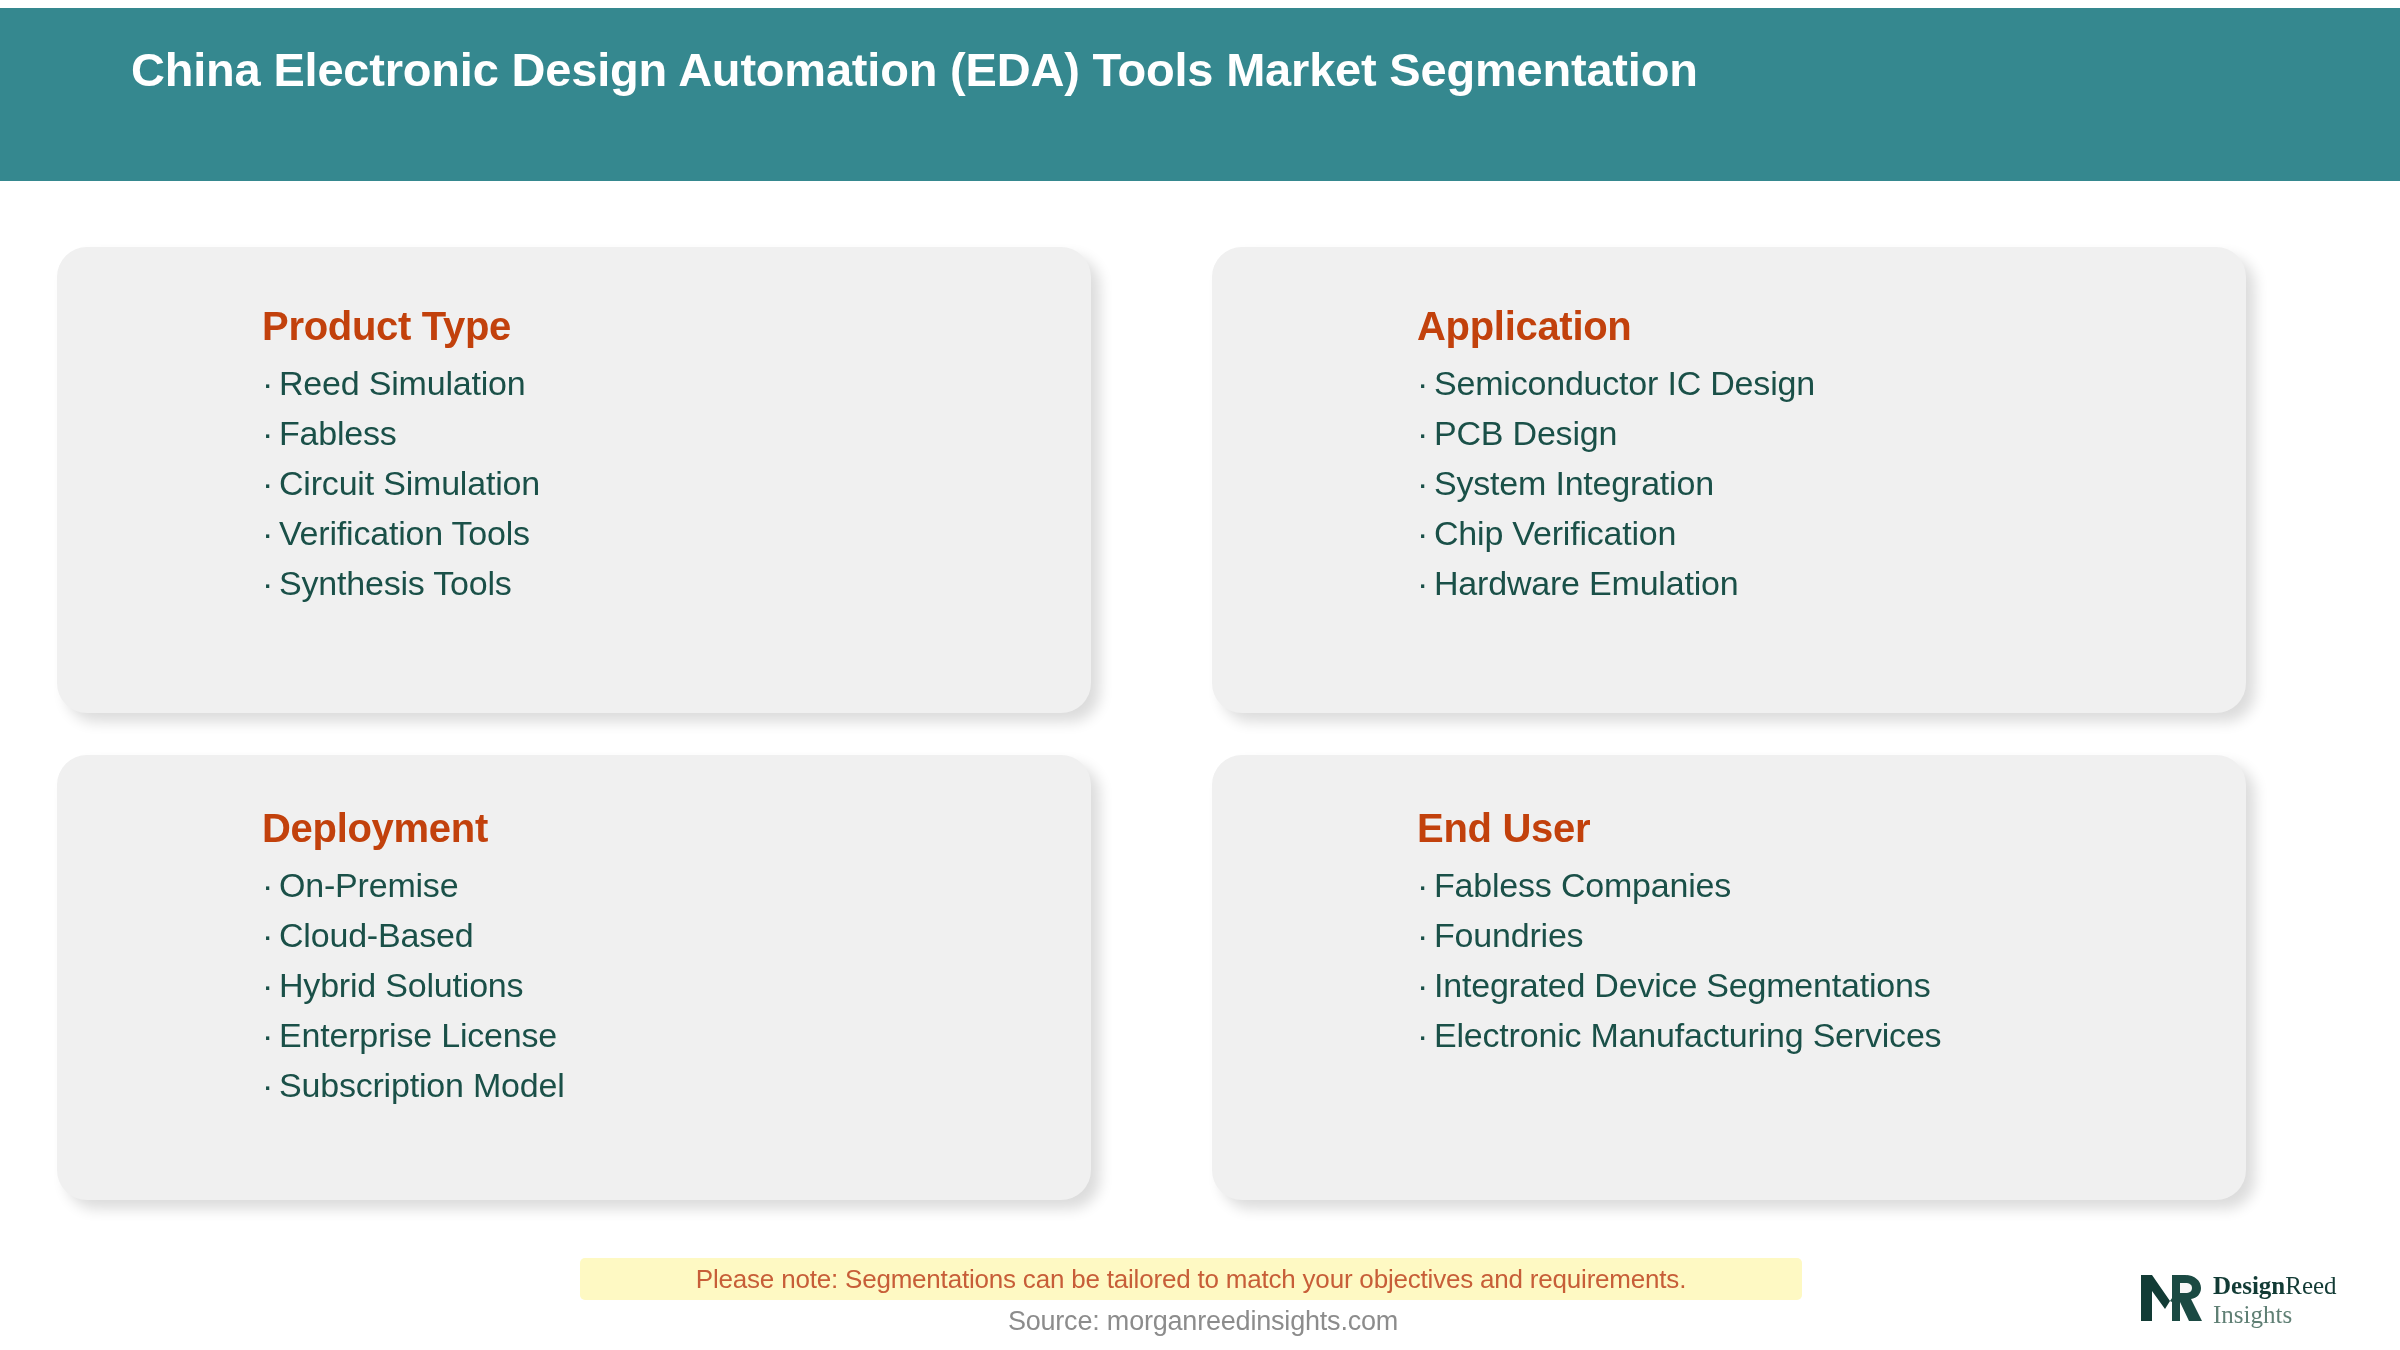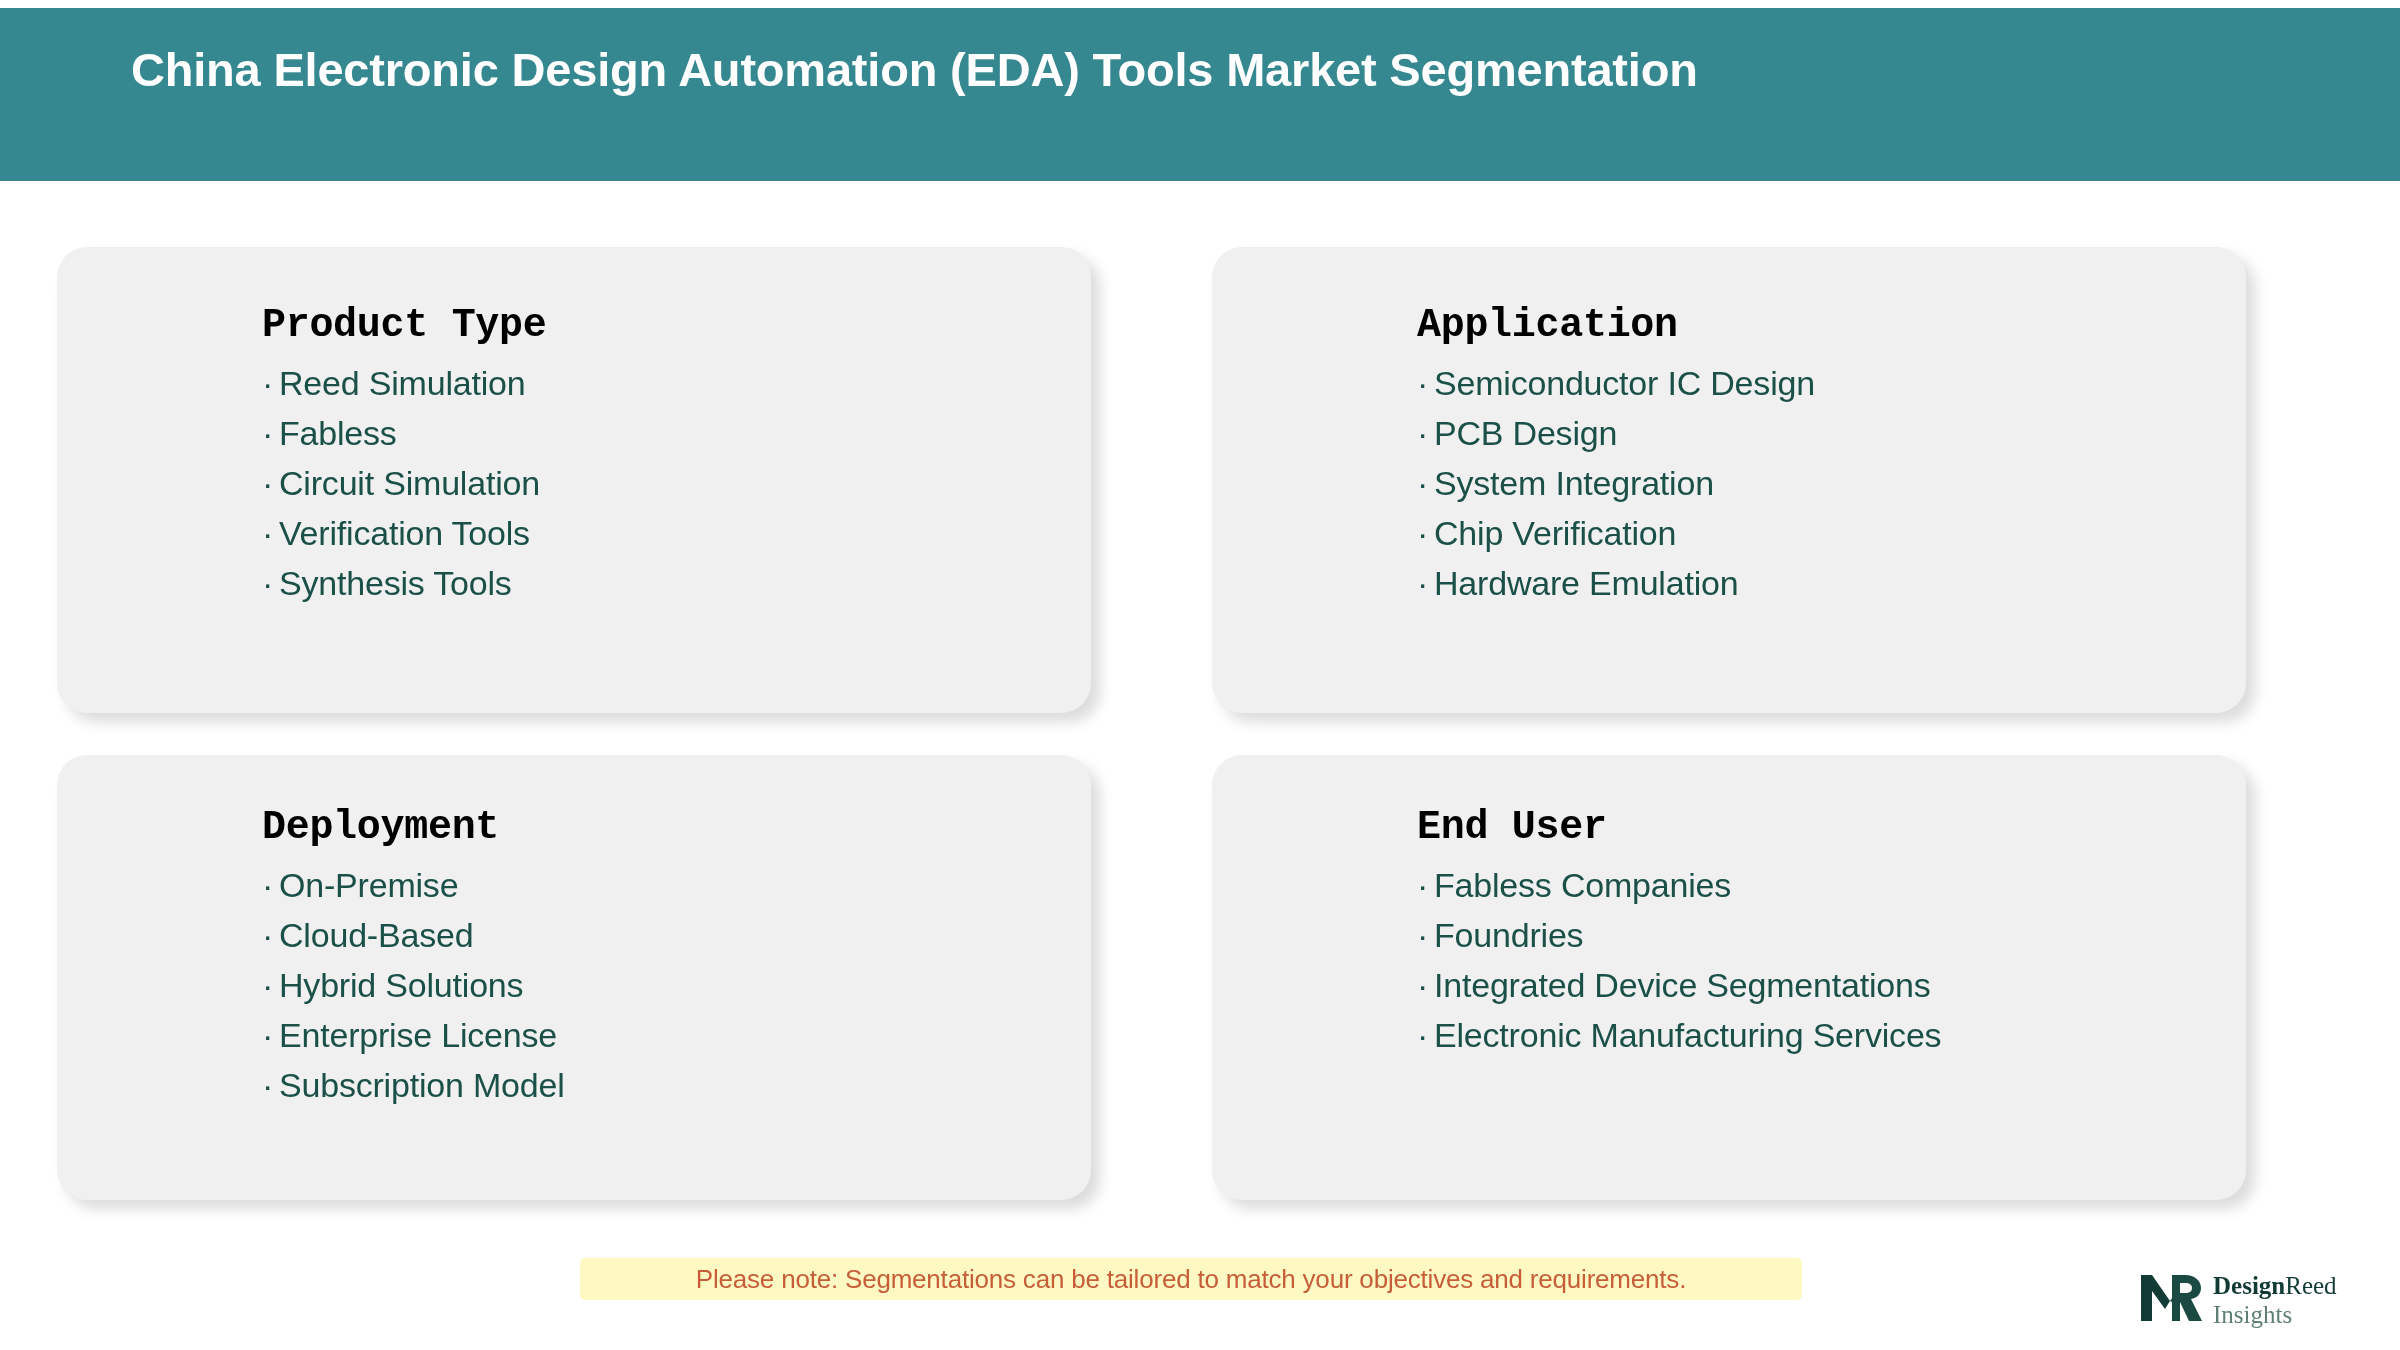--- a/index.html
+++ b/index.html
@@ -67,27 +67,26 @@
     position: absolute;
     left: 205px;
     top: 56px;
     right: 34px;
   }
 
   .card-deploy .card-inner,
   .card-enduser .card-inner { top: 50px; }
 
   .card-title {
-    color: #000000;
+    color: #c2410c;
     font-size: 40px;
     font-weight: bold;
     letter-spacing: -0.3px;
     margin-bottom: 10px;
     line-height: 1.15;
-    font-family: Liberation Mono, monospace;
   }
 
   .card-list {
     list-style: none;
   }
 
   .card-list li {
     color: #1a5048;
     font-size: 34px;
     line-height: 1.47;
@@ -238,20 +237,21 @@
         </ul>
       </div>
     </div>
 
   </div>
 
   <div class="note-pill">
     <div class="note-text">Please note: Segmentations can be tailored to match your objectives and requirements.</div>
   </div>
 
+  <div class="source-text">Source: morganreedinsights.com</div>
 
   <div class="logo">
     <span class="logo-mark">
       <svg viewBox="0 0 64 50" width="64" height="50" xmlns="http://www.w3.org/2000/svg">
         <path d="M2 48 L2 2 L13 2 L31 28 L26 36 L13 18 L13 48 Z" fill="#123b35"></path>
         <path d="M31 28 L49 2 L49 14 L37 31 Z" fill="#1c4f46"></path>
         <path d="M33 48 L33 2 L46 2 C56 2 62 8 62 15 C62 21 58 25 52 26 L63 48 L50 48 L41 29 L41 48 Z" fill="#1b4a43"></path>
         <path d="M41 10 L46 10 C51 10 53 12 53 15 C53 18 51 20 46 20 L41 20 Z" fill="#f7f7f7"></path>
       </svg>
     </span>

